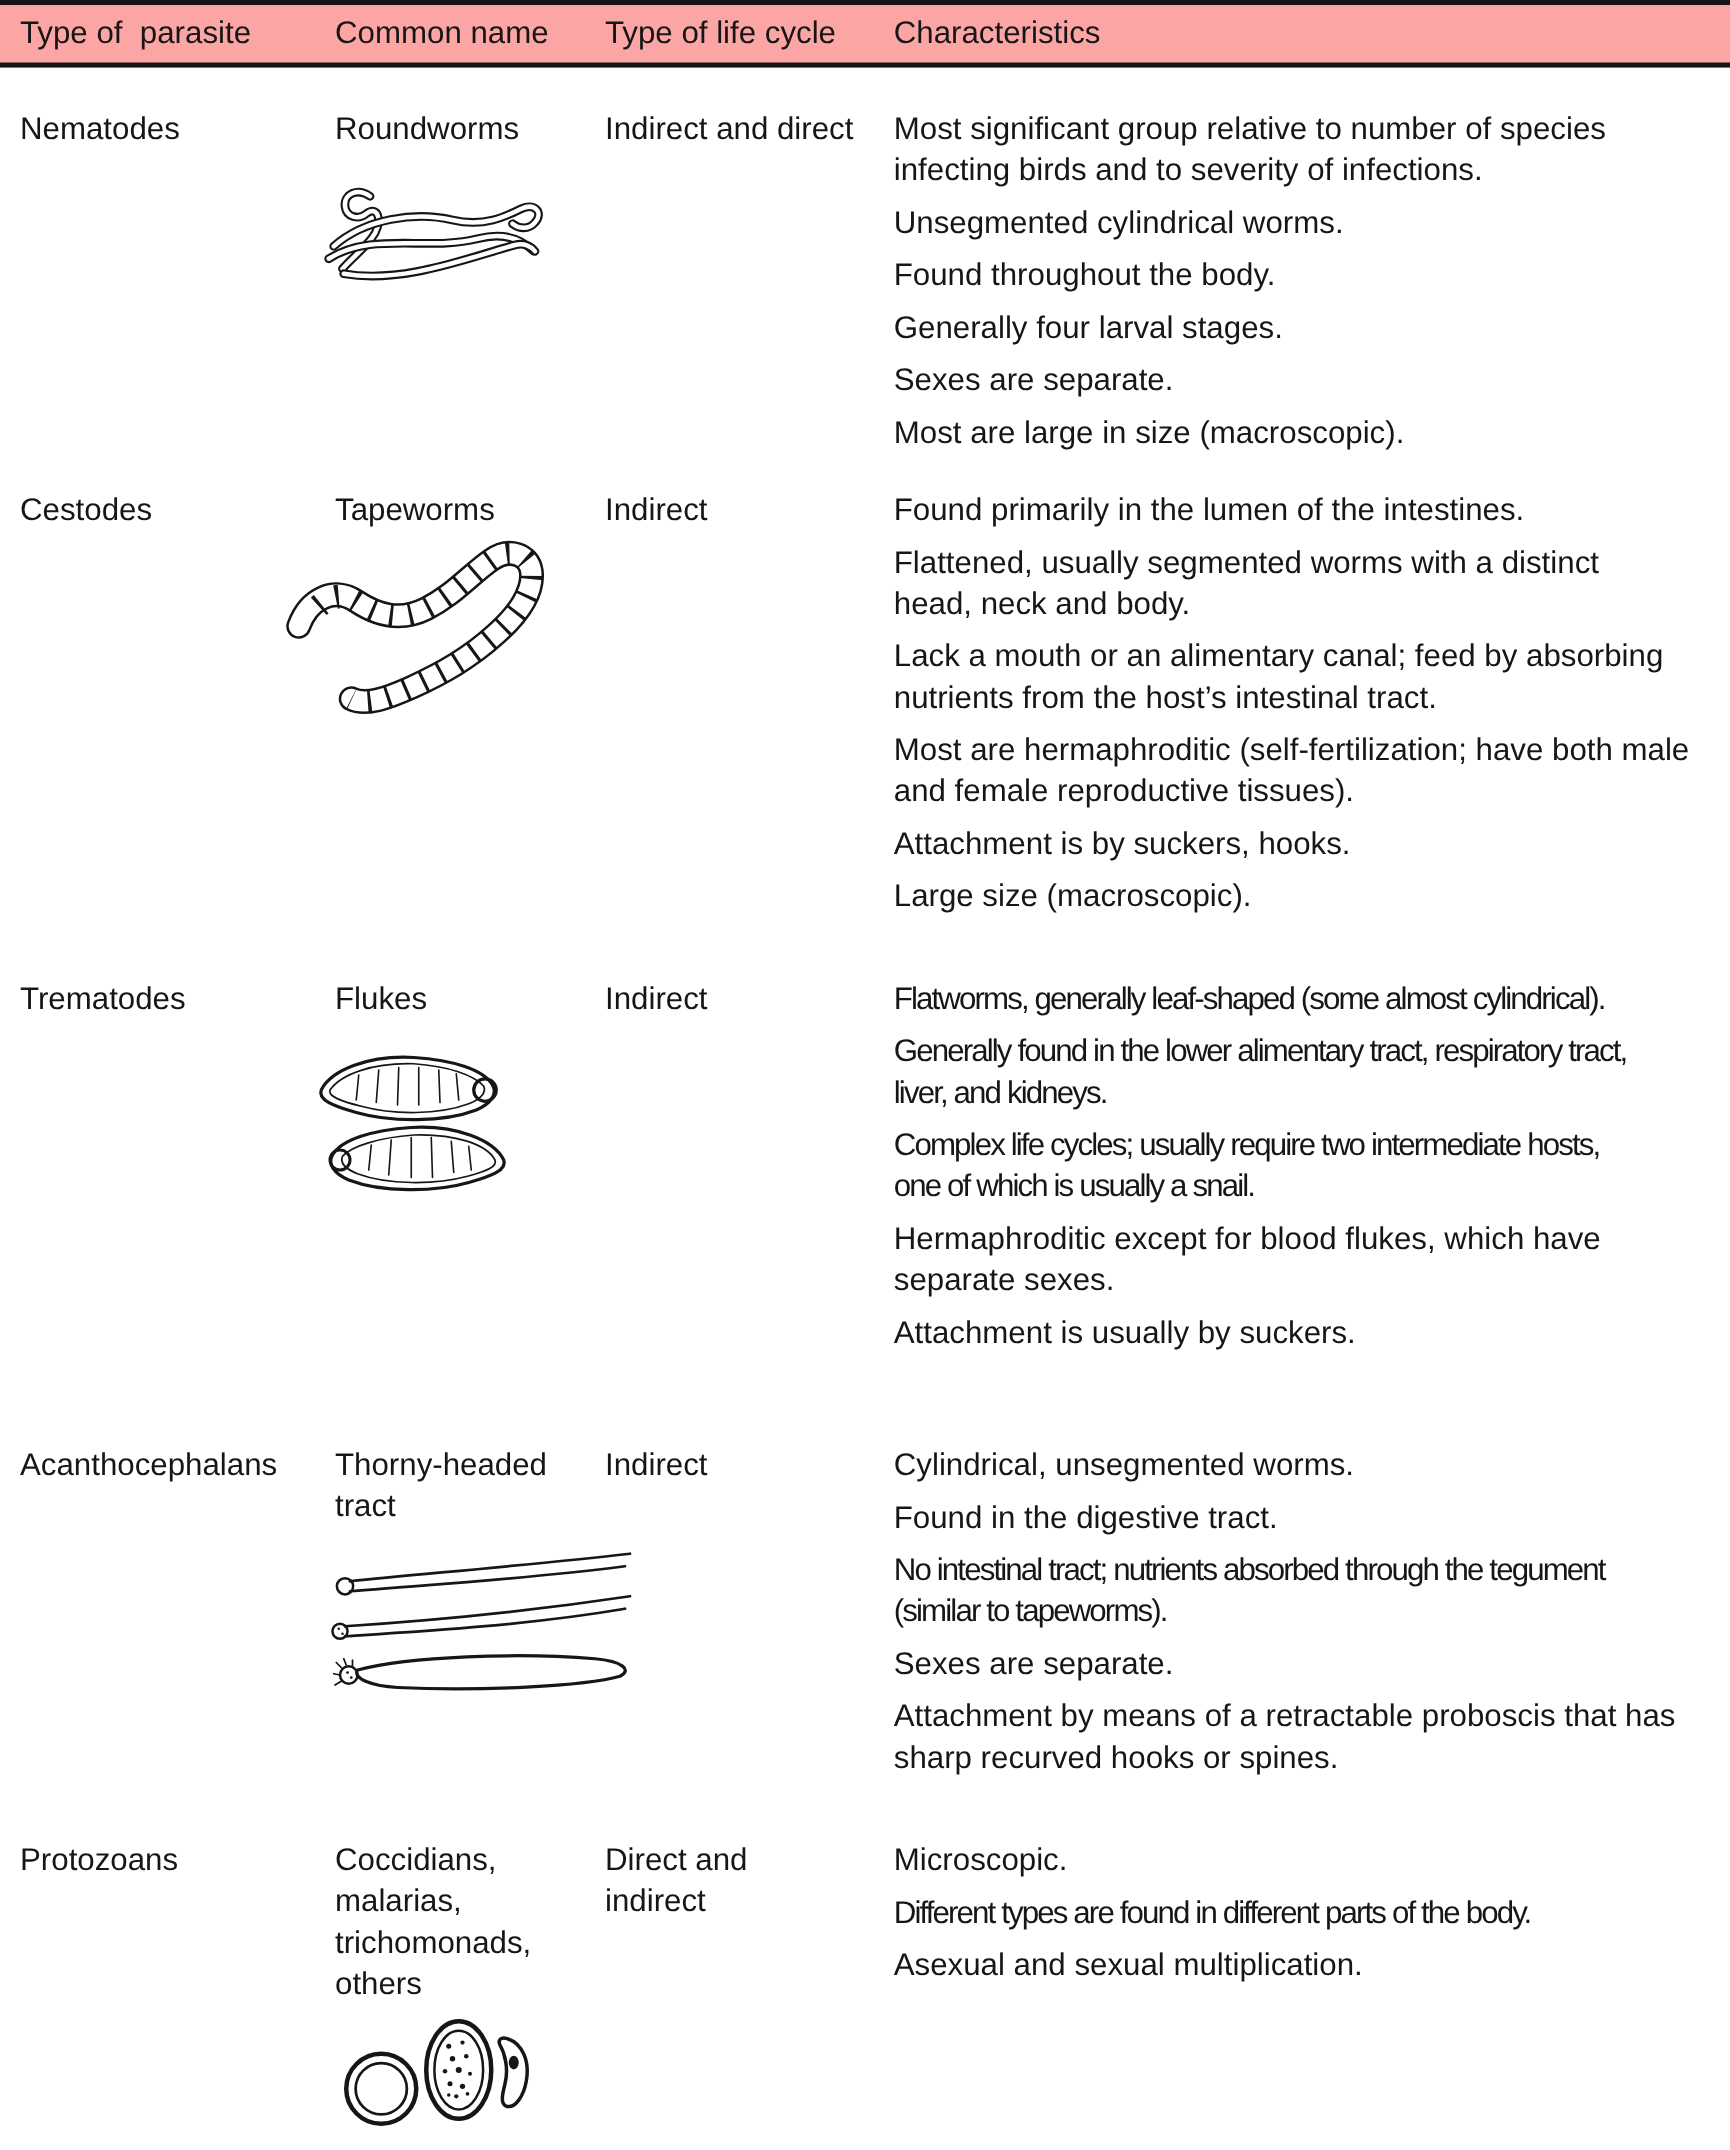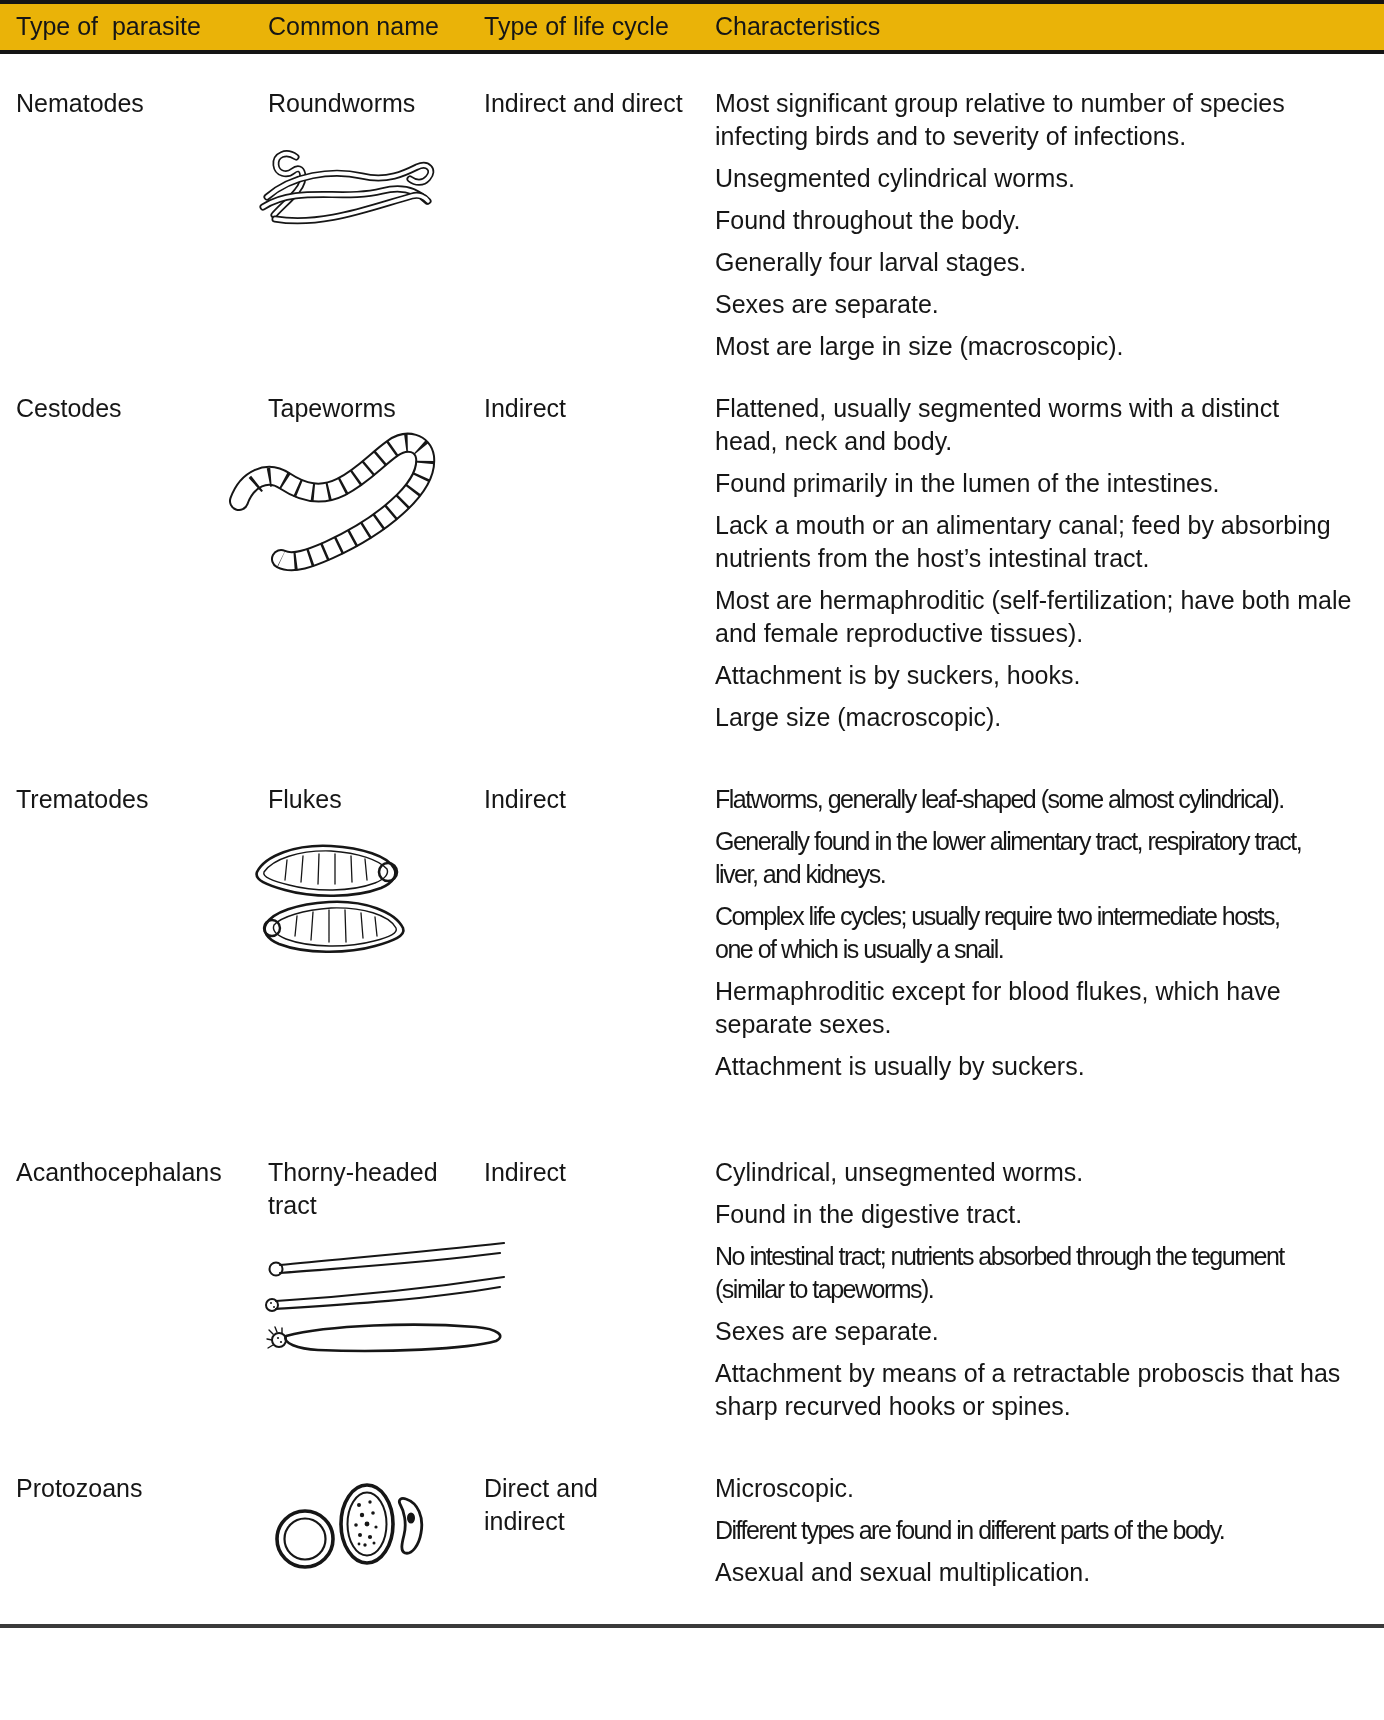--- a/index.html
+++ b/index.html
@@ -5,21 +5,21 @@
   html,body{margin:0;padding:0;}
   body{
     width:1384px;height:1720px;overflow:hidden;
     background:#ffffff;color:#161616;
     font-family:"Liberation Sans","DejaVu Sans",sans-serif;
     font-size:25px;line-height:33px;
   }
   .thead{
     display:grid;grid-template-columns:252px 216px 231px 1fr;
     padding:6px 6px 7px 16px;
-    background:#eab308;
+    background:#fca5a5;
     border-top:4px solid #151515;
     border-bottom:4px solid #151515;
   }
   .thead .hc{white-space:pre;}
   .row{
     display:grid;grid-template-columns:252px 216px 231px 1fr;
     padding-left:16px;padding-right:6px;
     align-items:start;
   }
   .row > div{min-width:0;}
@@ -88,23 +88,23 @@
   <div>
     <div class="cell">Tapeworms</div>
     <svg class="ill ill-tapeworm" width="221" height="158" viewBox="0 0 221 158" xmlns="http://www.w3.org/2000/svg">
       <path class="rib-o" d="M14,68 C22,46 42,36 60,48 C78,60 96,64 116,54 C138,43 152,26 168,15 C182,5 198,10 200,24 C202,40 190,58 172,74 C150,94 128,106 104,117 C86,125 68,132 56,126"></path>
       <path class="rib-i" d="M14,68 C22,46 42,36 60,48 C78,60 96,64 116,54 C138,43 152,26 168,15 C182,5 198,10 200,24 C202,40 190,58 172,74 C150,94 128,106 104,117 C86,125 68,132 56,126"></path>
       <path class="rib-seg" d="M30,52 C40,43 50,42 60,48 C78,60 96,64 116,54 C138,43 152,26 168,15 C182,5 198,10 200,24 C202,40 190,58 172,74 C150,94 128,106 104,117 C86,125 68,132 56,126"></path>
     </svg>
   </div>
   <div class="cell">Indirect</div>
   <div class="chars">
+    <p>Found primarily in the lumen of the intestines.</p>
     <p>Flattened, usually segmented worms with a distinct
 head, neck and body.</p>
-    <p>Found primarily in the lumen of the intestines.</p>
     <p>Lack a mouth or an alimentary canal; feed by absorbing
 nutrients from the host’s intestinal tract.</p>
     <p>Most are hermaphroditic (self-fertilization; have both male
 and female reproductive tissues).</p>
     <p>Attachment is by suckers, hooks.</p>
     <p>Large size (macroscopic).</p>
   </div>
 </section>
 
 <section class="row r3">
@@ -169,20 +169,24 @@
 (similar to tapeworms).</p>
     <p>Sexes are separate.</p>
     <p>Attachment by means of a retractable proboscis that has
 sharp recurved hooks or spines.</p>
   </div>
 </section>
 
 <section class="row r5">
   <div class="cell">Protozoans</div>
   <div>
+    <div class="cell">Coccidians,
+malarias,
+trichomonads,
+others</div>
     <svg class="ill ill-protozoa" width="160" height="96" viewBox="0 0 160 96" xmlns="http://www.w3.org/2000/svg">
 
       <circle class="ln" style="stroke-width:3.6" fill="#fff" cx="35" cy="62" r="28"></circle>
       <circle class="ln" style="stroke-width:2.2" cx="35" cy="62" r="20.5"></circle>
 
       <ellipse class="ln" style="stroke-width:3.6" fill="#fff" cx="97" cy="47" rx="26" ry="39"></ellipse>
       <ellipse class="ln" style="stroke-width:2" cx="97" cy="47" rx="19.5" ry="31.5"></ellipse>
       <circle class="dot" cx="89" cy="28" r="2"></circle>
         <circle class="dot" cx="100" cy="25" r="1.7"></circle>
       <circle class="dot" cx="92" cy="38" r="2.2"></circle>

